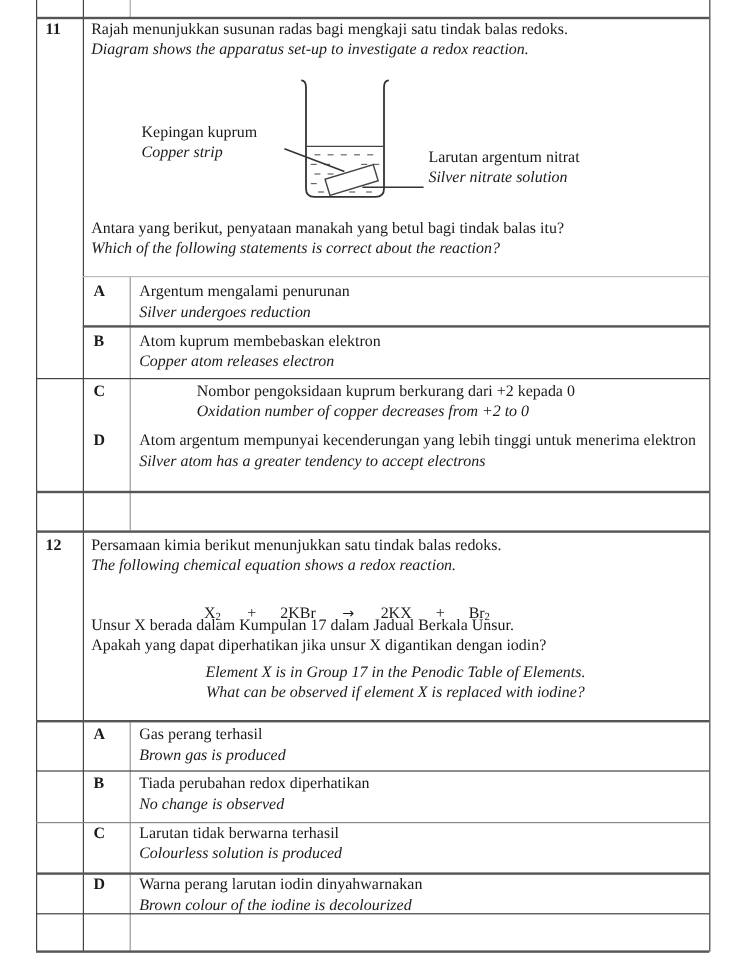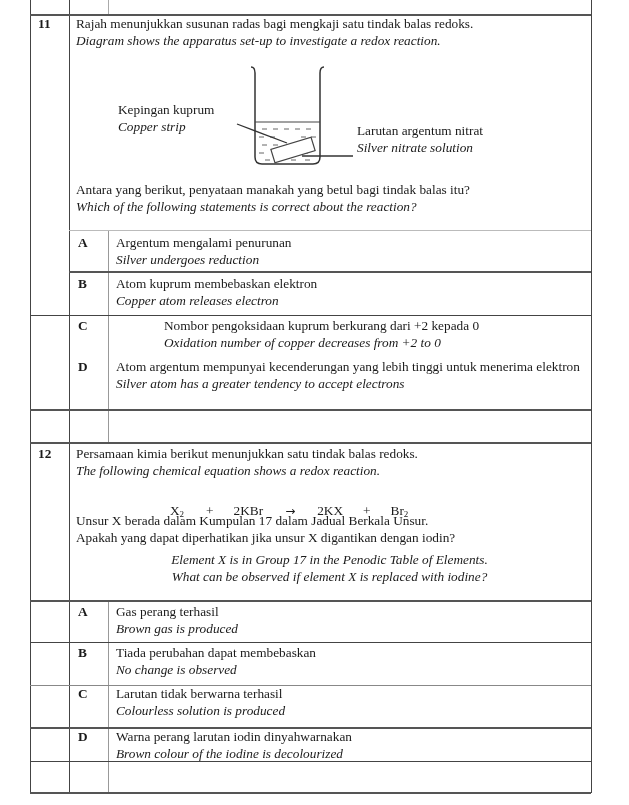--- a/index.html
+++ b/index.html
@@ -151,21 +151,21 @@
   <div class="row" style="top:602px; height:40px;">
     <span class="letter" style="top:2px;">A</span>
     <div class="opt" style="top:1px;">
       <div>Gas perang terhasil</div>
       <div class="it">Brown gas is produced</div>
     </div>
   </div>
   <div class="row" style="top:643px; height:42px;">
     <span class="letter" style="top:2px;">B</span>
     <div class="opt" style="top:1px;">
-      <div>Tiada perubahan dapat membebaskan</div>
+      <div>Tiada perubahan redox diperhatikan</div>
       <div class="it">No change is observed</div>
     </div>
   </div>
   <div class="row" style="top:686px; height:41px;">
     <span class="letter" style="top:0px;">C</span>
     <div class="opt" style="top:-1px;">
       <div>Larutan tidak berwarna terhasil</div>
       <div class="it">Colourless solution is produced</div>
     </div>
   </div>

